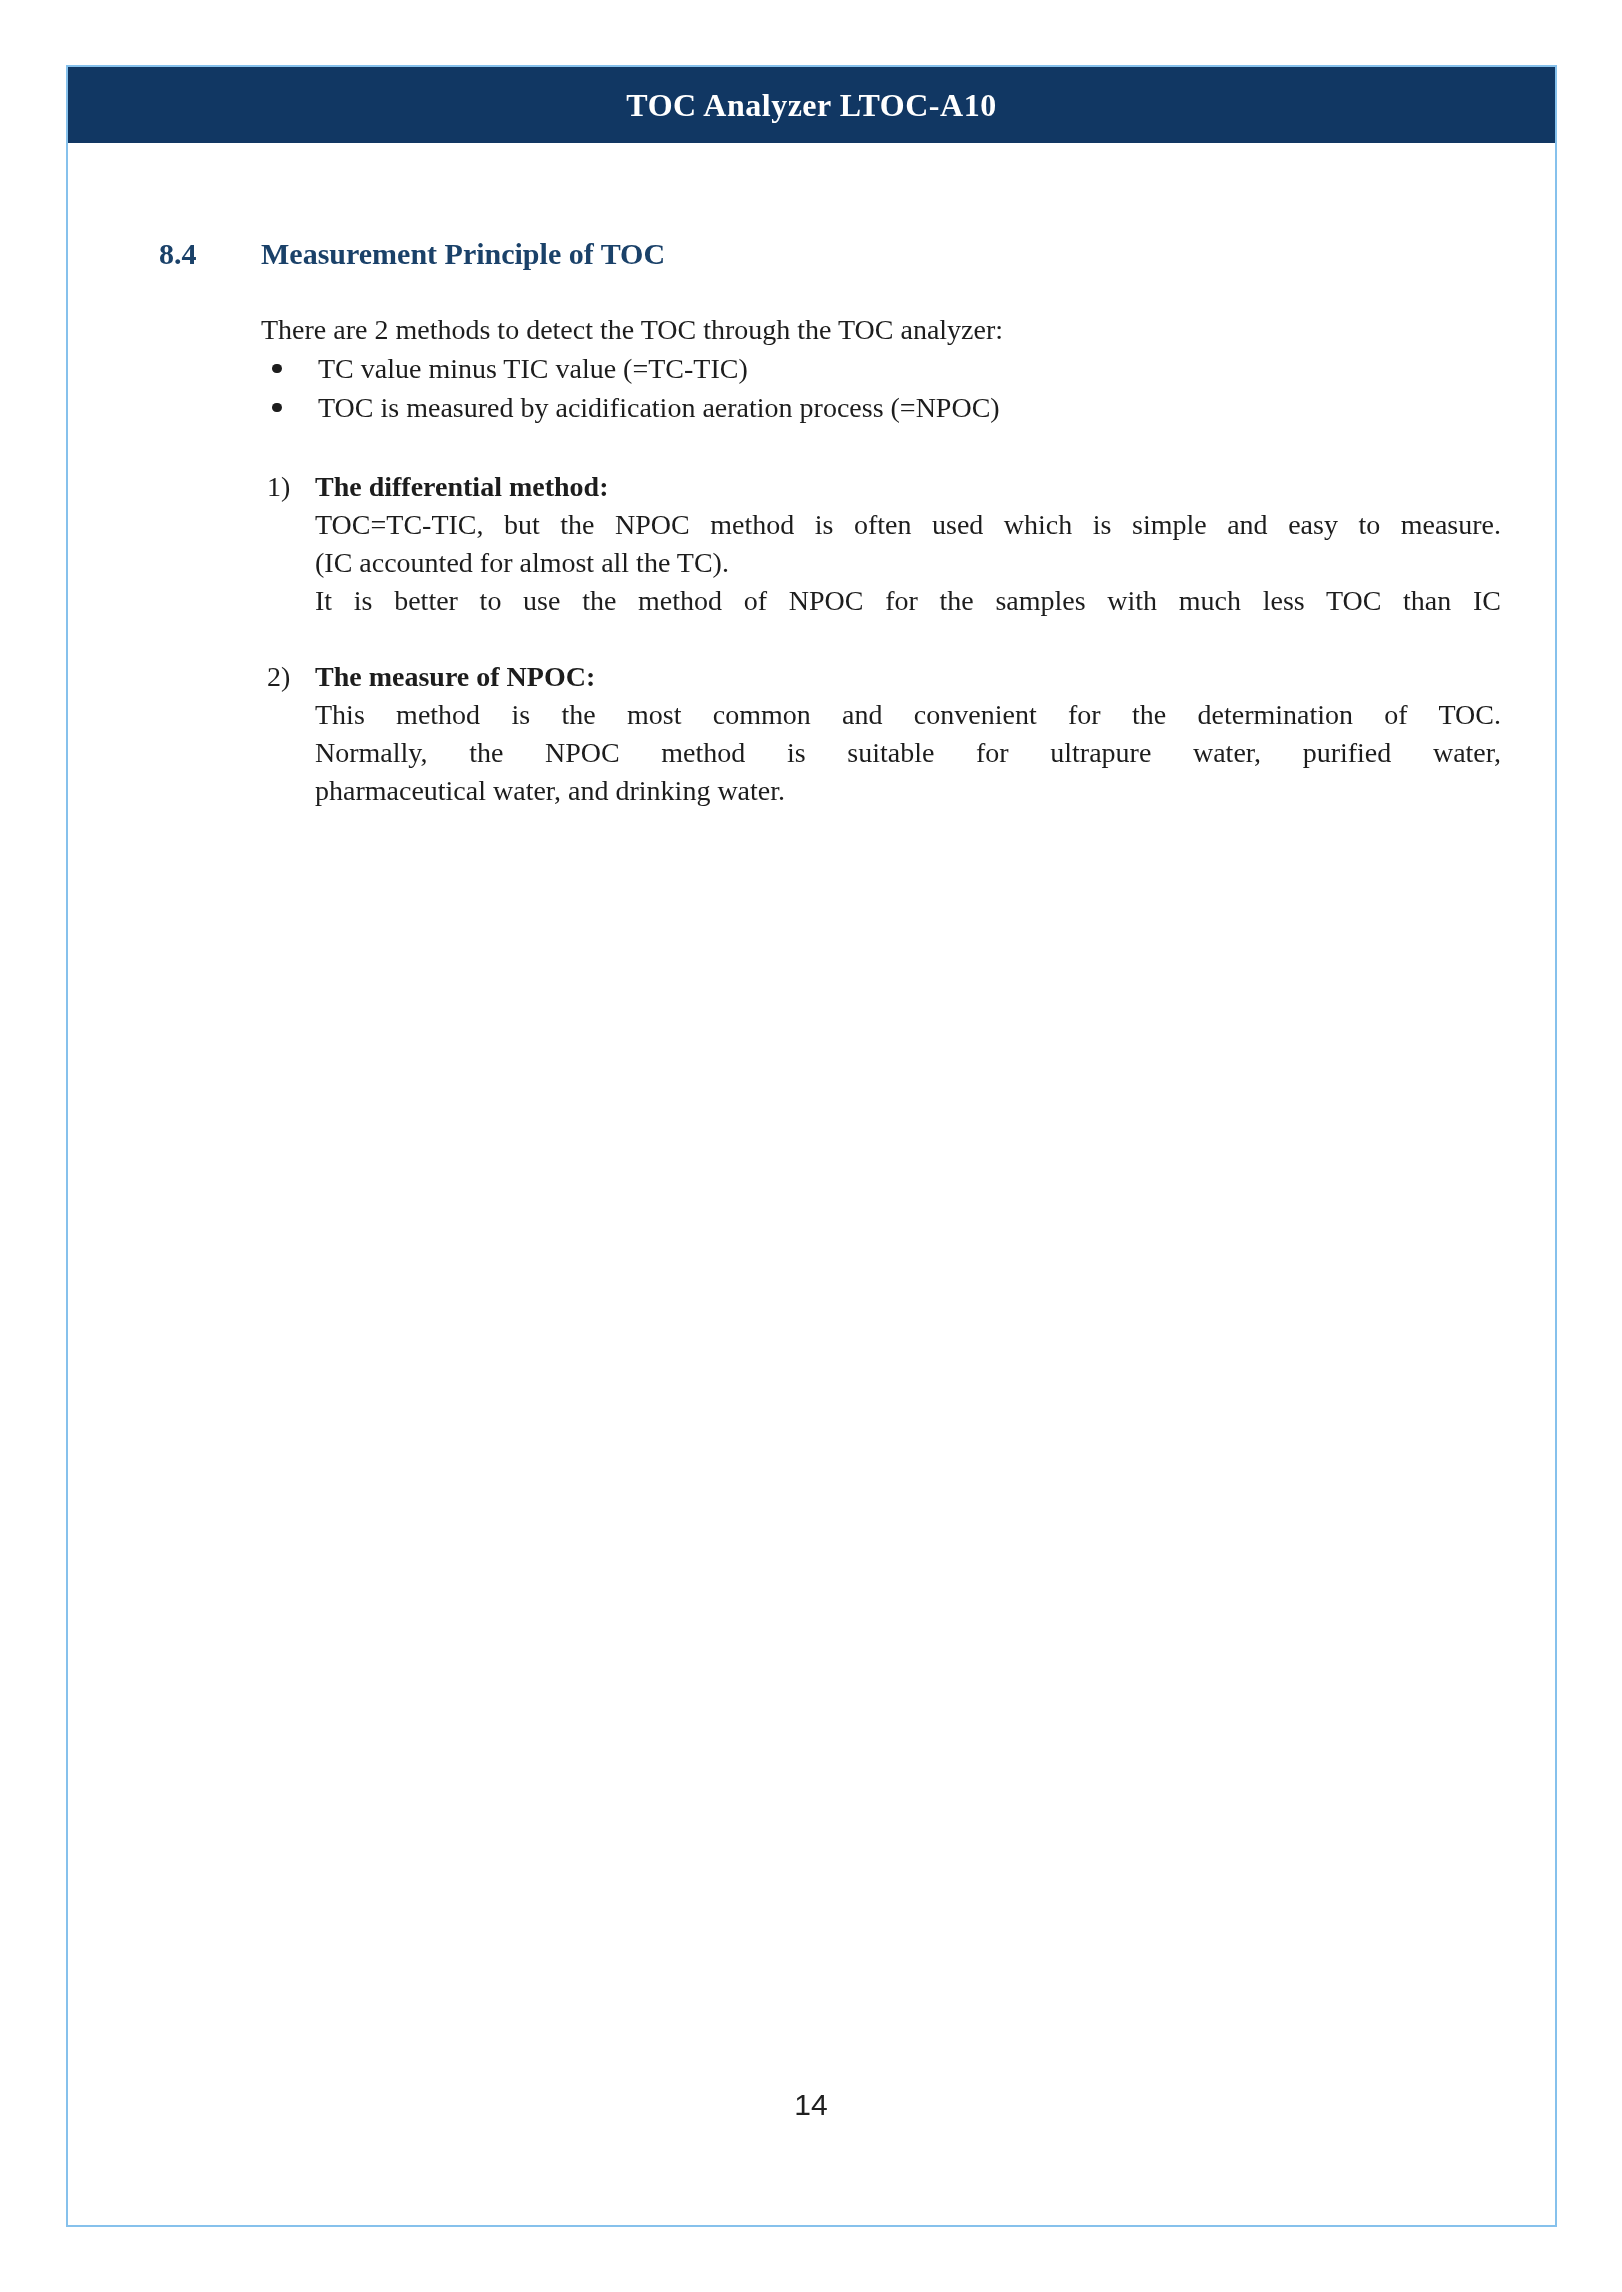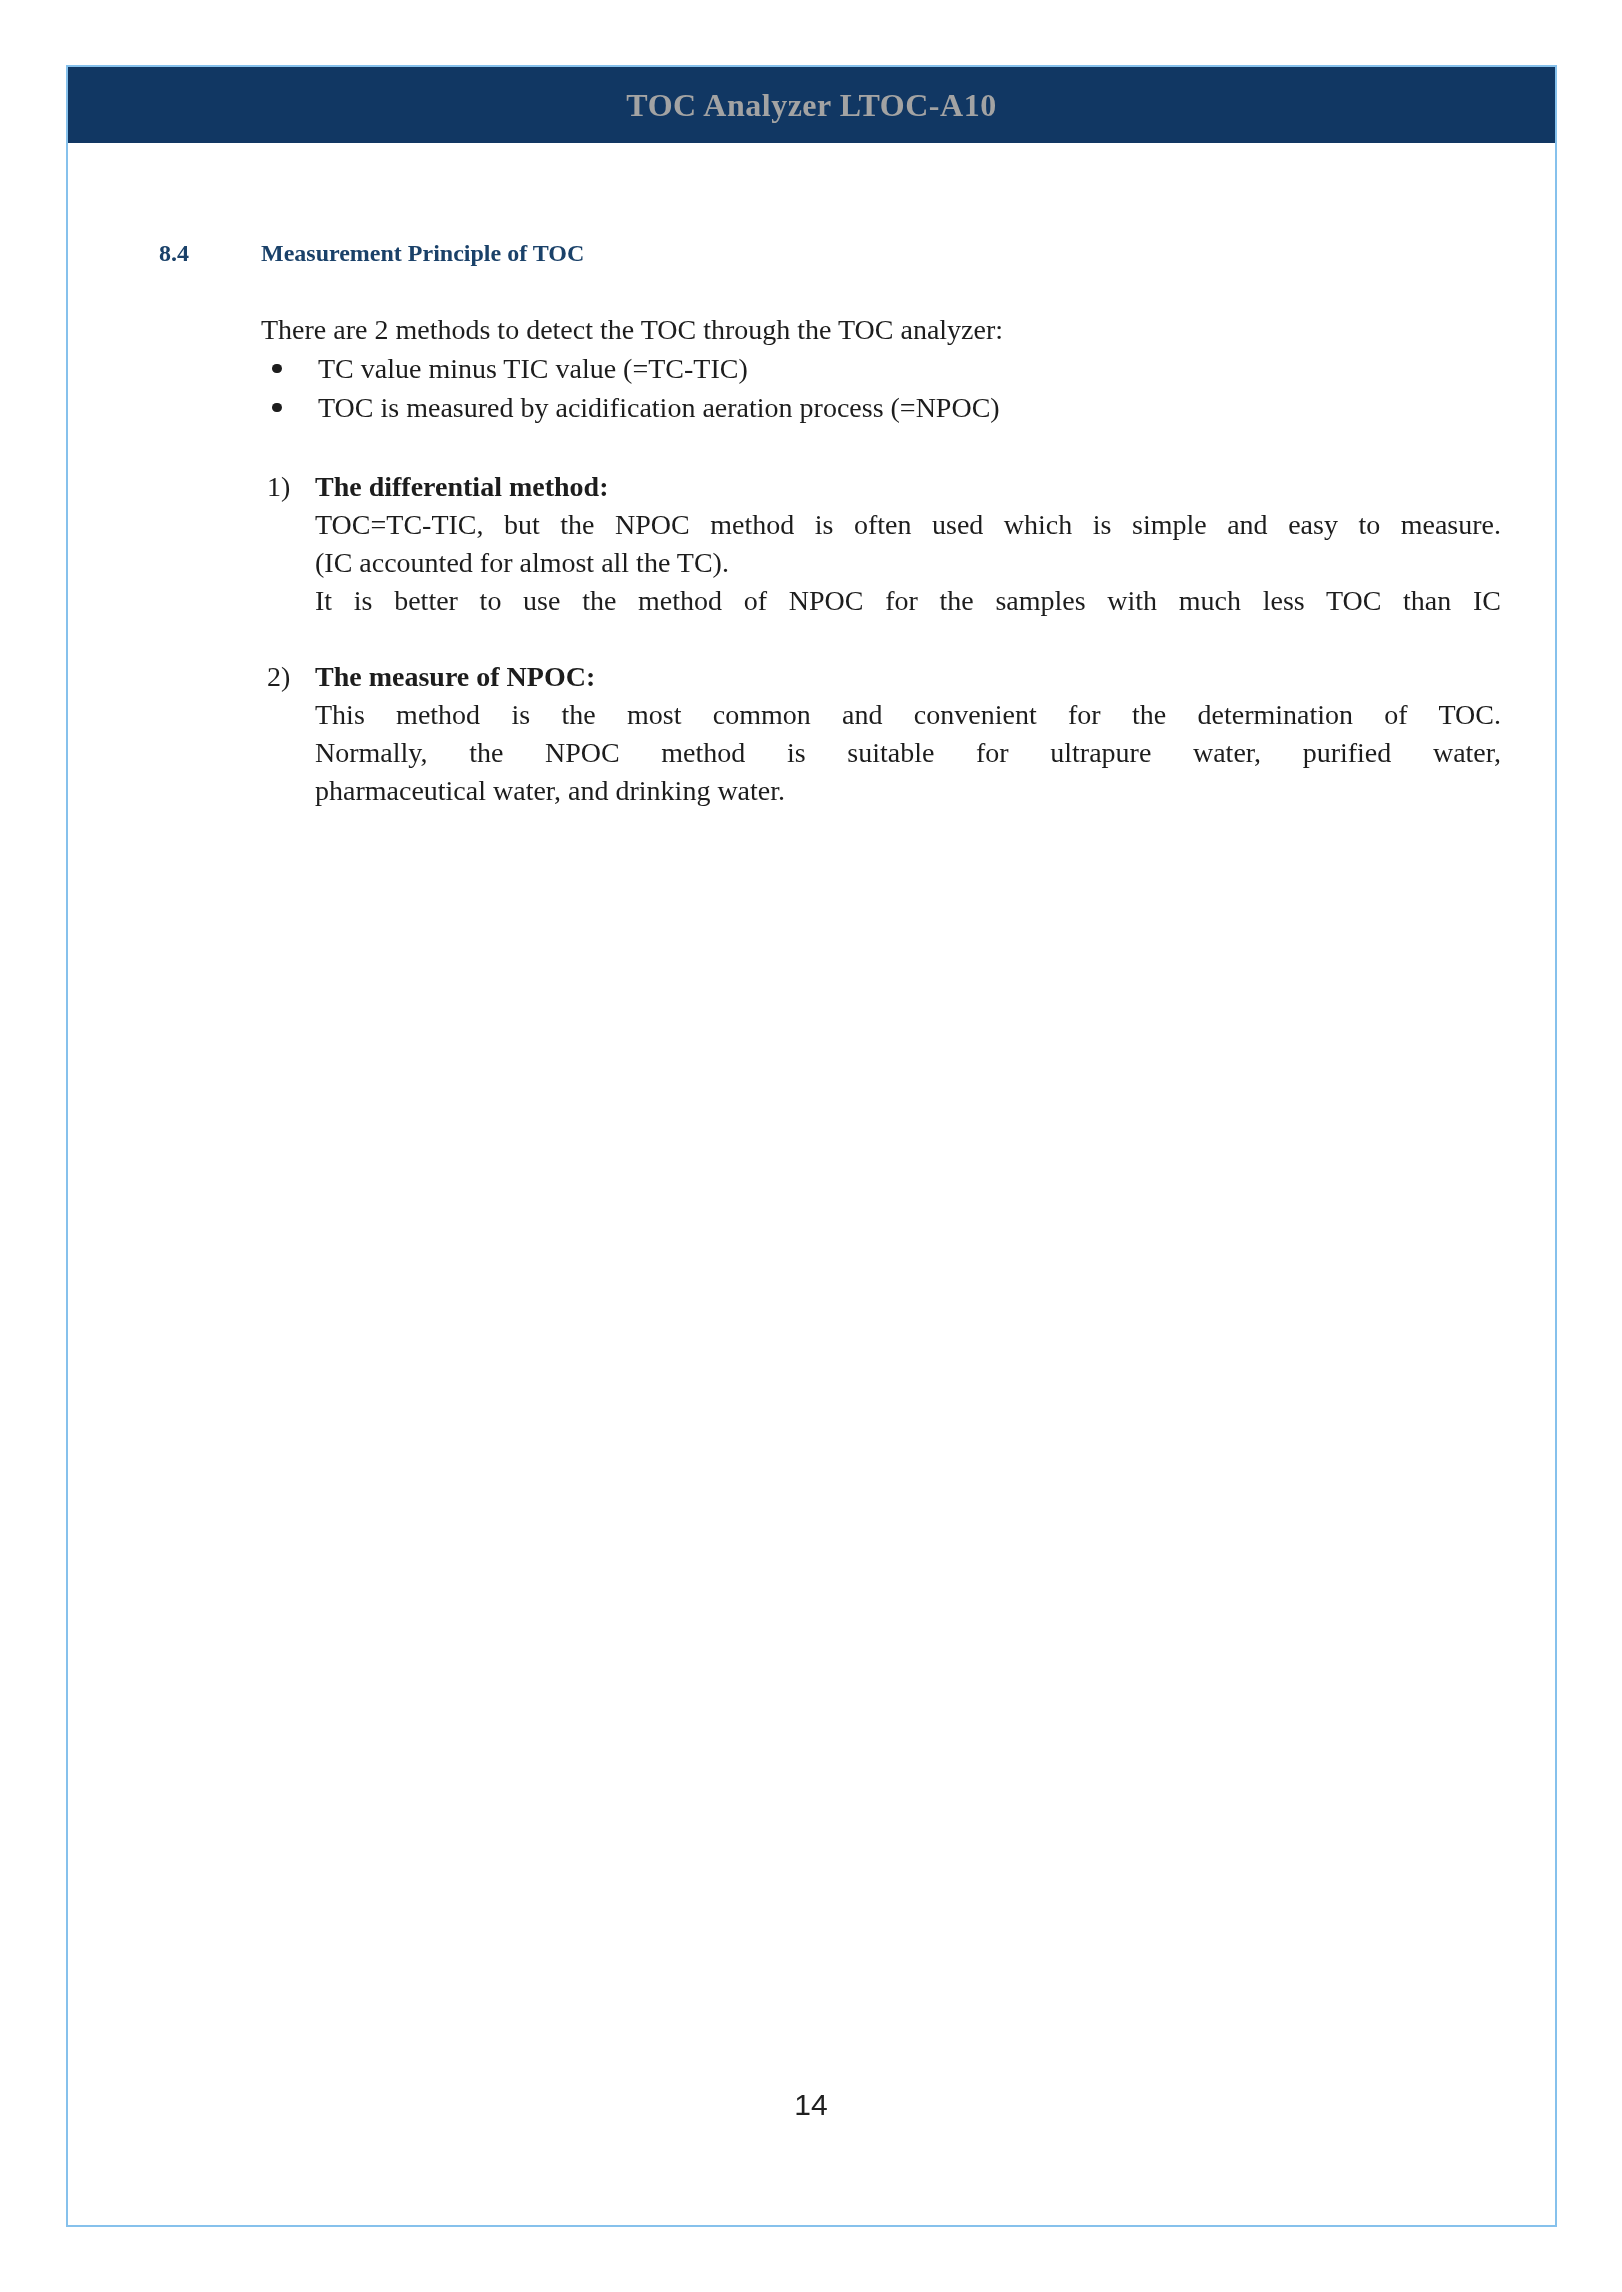--- a/index.html
+++ b/index.html
@@ -29,21 +29,21 @@
     font-weight: bold;
     font-size: 32px;
     letter-spacing: 0.5px;
   }
   .section-row {
     margin-top: 90px;
     padding-left: 91px;
     display: flex;
     line-height: 41px;
     font-weight: bold;
-    font-size: 24px;
+    font-size: 30px;
     color: #1a4169;
   }
   .section-num { width: 102px; }
   .intro {
     margin-top: 36px;
     padding-left: 193px;
     font-size: 28px;
     line-height: 39px;
     color: #1d1d1d;
   }
@@ -88,21 +88,21 @@
     font-size: 30px;
     color: #202020;
   }
 </style>
 </head>
 <body>
 
 <div class="page-box" style="border-color: rgb(134, 193, 236);">
 
   <div class="header-bar" style="background-color: rgb(17, 55, 99);">
-    <span class="header-title" style="color: #a3a3a3;">TOC Analyzer LTOC-A10</span>
+    <span class="header-title" style="color: #ffffff;">TOC Analyzer LTOC-A10</span>
   </div>
 
   <div class="section-row" style="color: rgb(26, 65, 105);">
     <span class="section-num">8.4</span>
     <span>Measurement Principle of TOC</span>
   </div>
 
   <div class="intro" style="color: rgb(29, 29, 29);">There are 2 methods to detect the TOC through the TOC analyzer:</div>
 
   <div>

